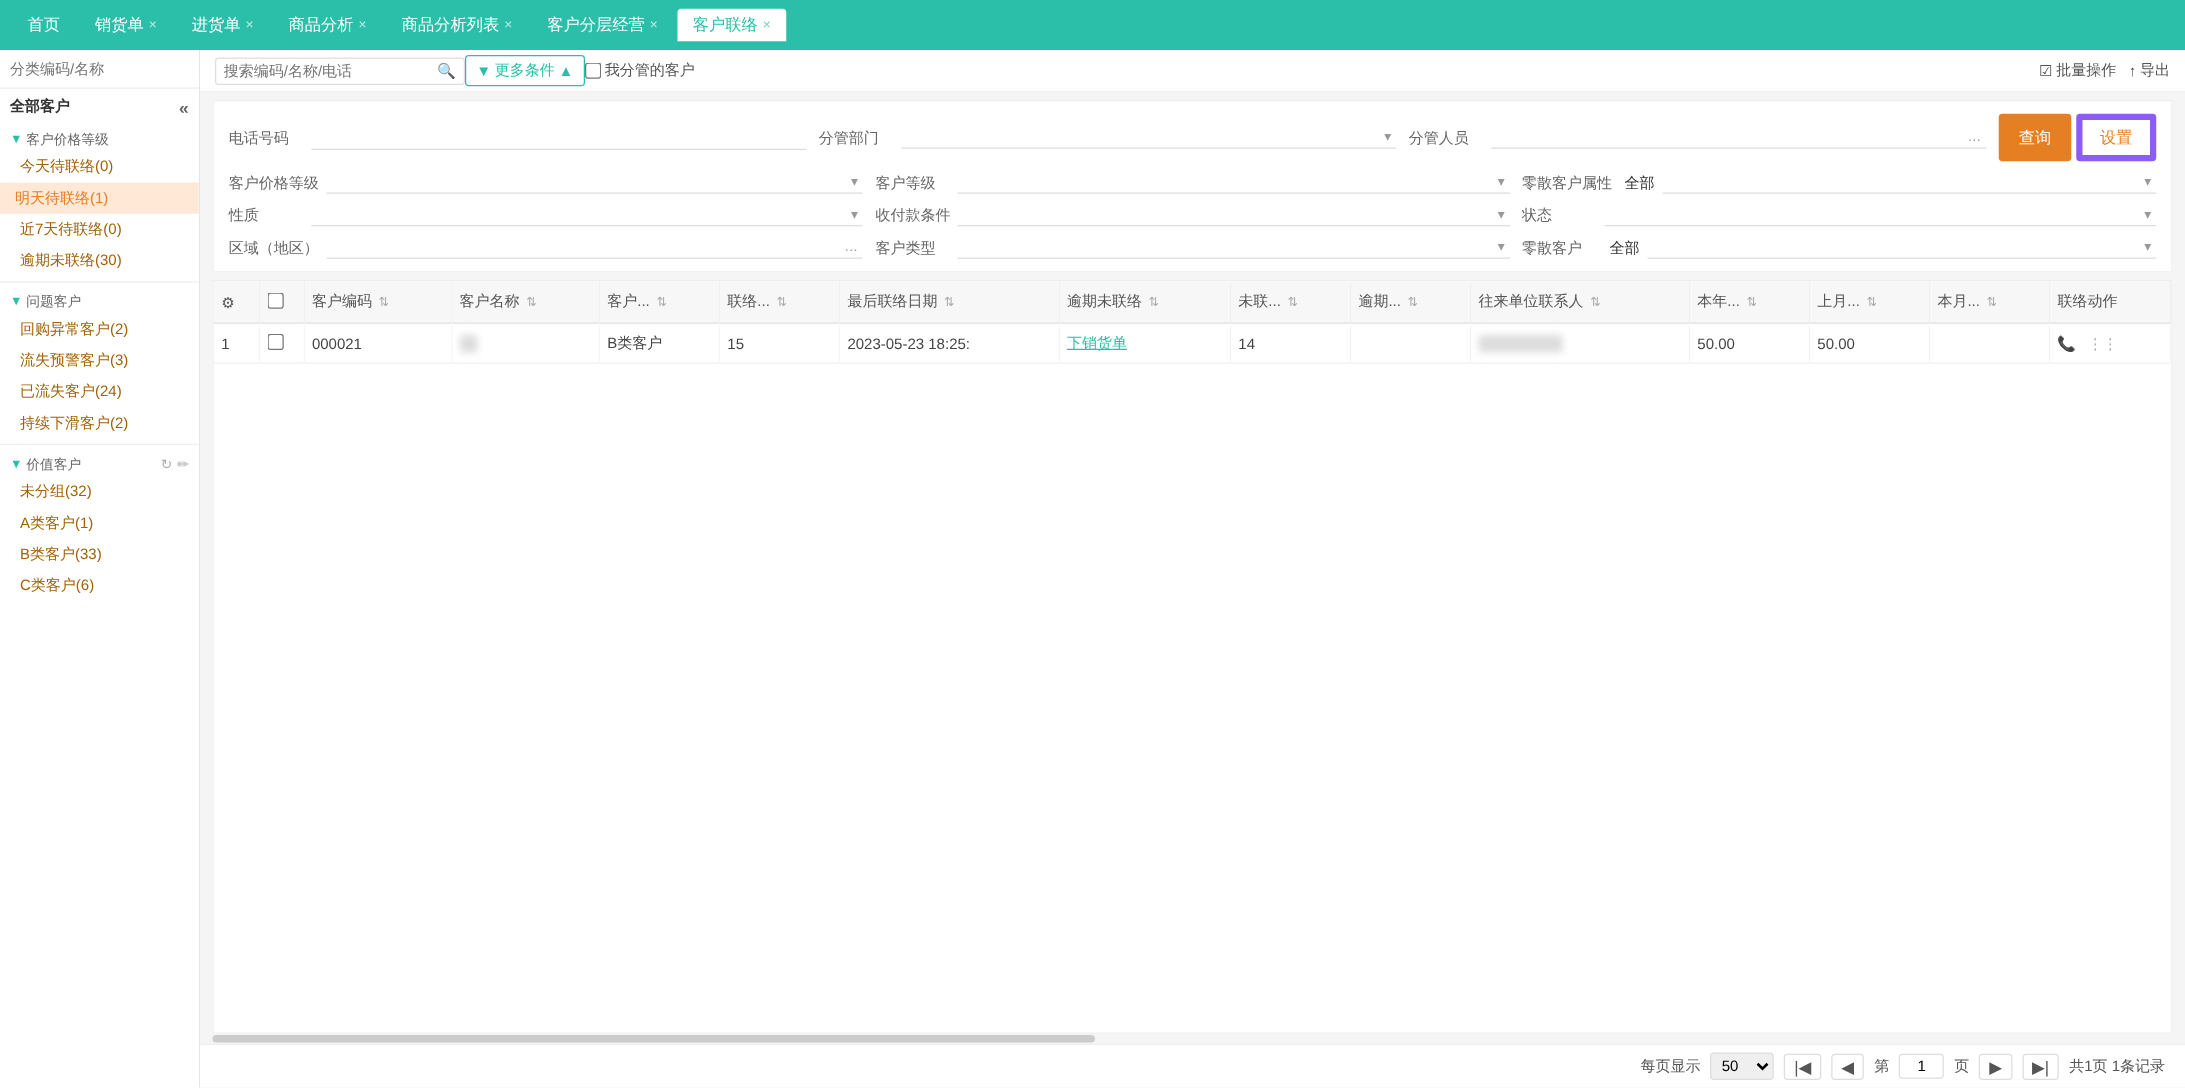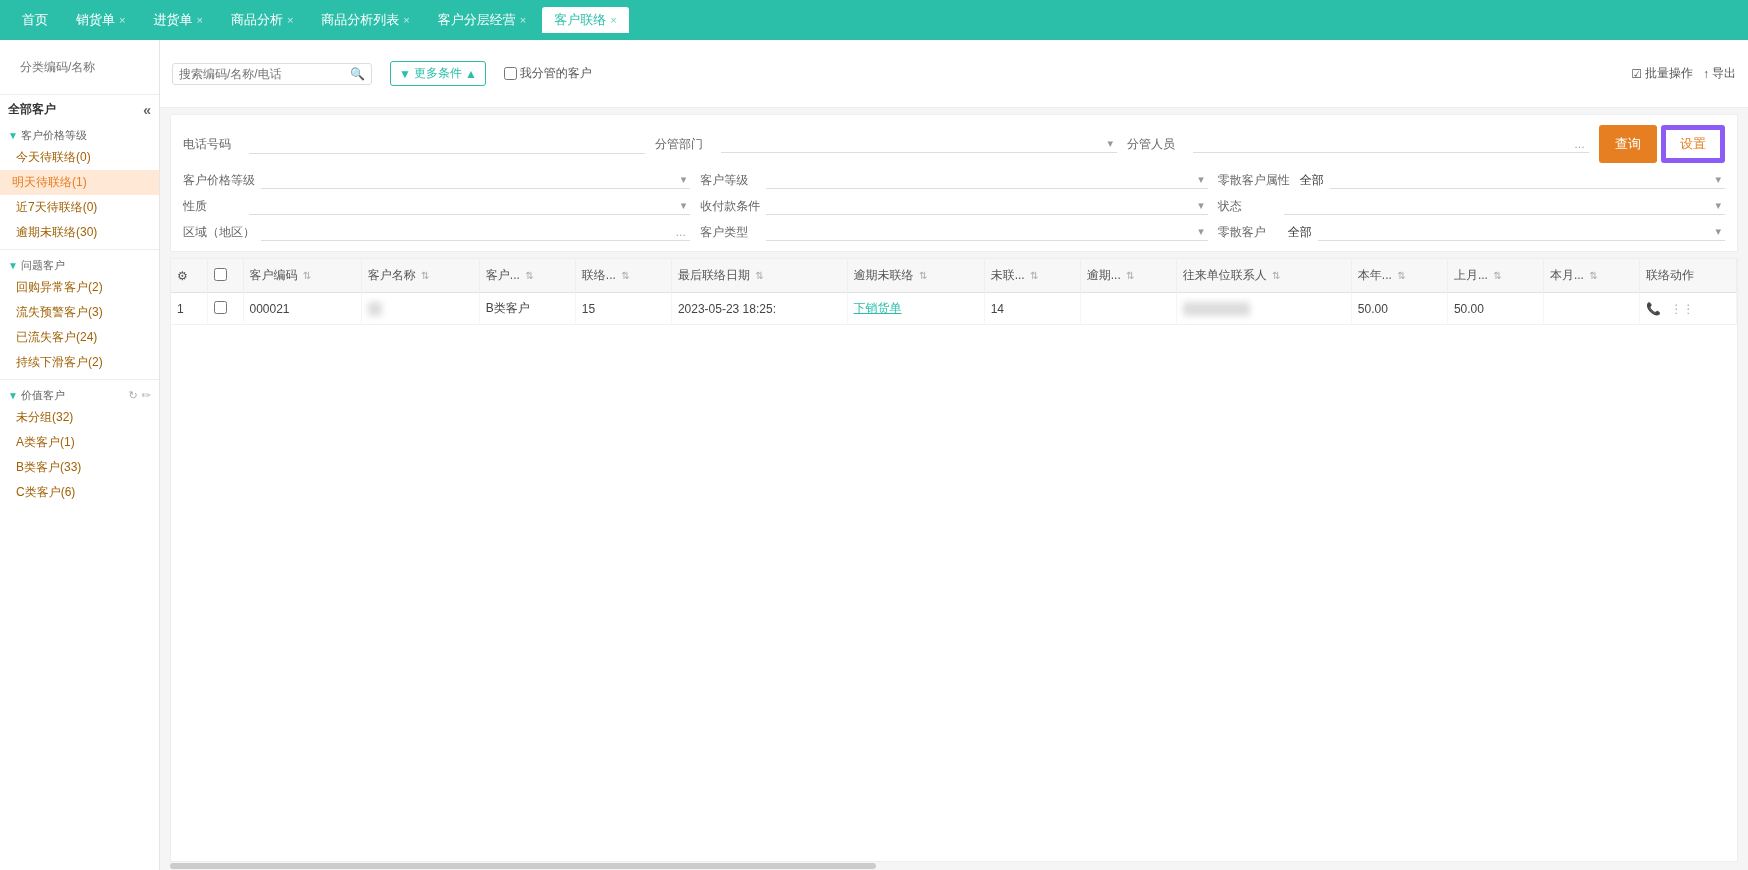--- a/index.html
+++ b/index.html
@@ -44,21 +44,21 @@
     .sidebar {
       width: 160px;
       background: #fff;
       border-right: 1px solid #e5e5e5;
       overflow-y: auto;
       flex-shrink: 0;
     }
     .sidebar-search {
       display: flex;
       align-items: center;
-      padding: 20px;
+      padding: 8px;
       border-bottom: 1px solid #eee;
       gap: 4px;
     }
     .sidebar-search input {
       flex: 1;
       border: none;
       outline: none;
       font-size: 12px;
       color: #999;
     }
@@ -99,24 +99,24 @@
     .content-area {
       flex: 1;
       display: flex;
       flex-direction: column;
       overflow: hidden;
     }
 
     
     .toolbar {
       background: #fff;
-      padding: 21px 12px;
-      display: flex;
-      align-items: center;
-      gap: 18px;
+      padding: 4px 12px;
+      display: flex;
+      align-items: center;
+      gap: 0;
       border-bottom: 1px solid #eee;
       flex-shrink: 0;
     }
     .toolbar-search {
       display: flex;
       align-items: center;
       border: 1px solid #ddd;
       border-radius: 3px;
       padding: 3px 6px;
       width: 200px;
@@ -679,15 +679,31 @@
             </td>
           </tr>
         </tbody>
       </table>
     </div>
 
     <div class="scrollbar-area">
       <div class="scrollbar-thumb"></div>
     </div>
 
+    <div class="pagination-bar">
+      <span>每页显示</span>
+      <select>
+        <option>50</option>
+        <option>100</option>
+        <option>200</option>
+      </select>
+      <button class="page-btn">|◀</button>
+      <button class="page-btn">◀</button>
+      <span>第</span>
+      <input class="page-input" type="text" value="1" style="">
+      <span>页</span>
+      <button class="page-btn">▶</button>
+      <button class="page-btn">▶|</button>
+      <span>共1页 1条记录</span>
+    </div>
 
   </div>
 </div>
 
 </body></html>

